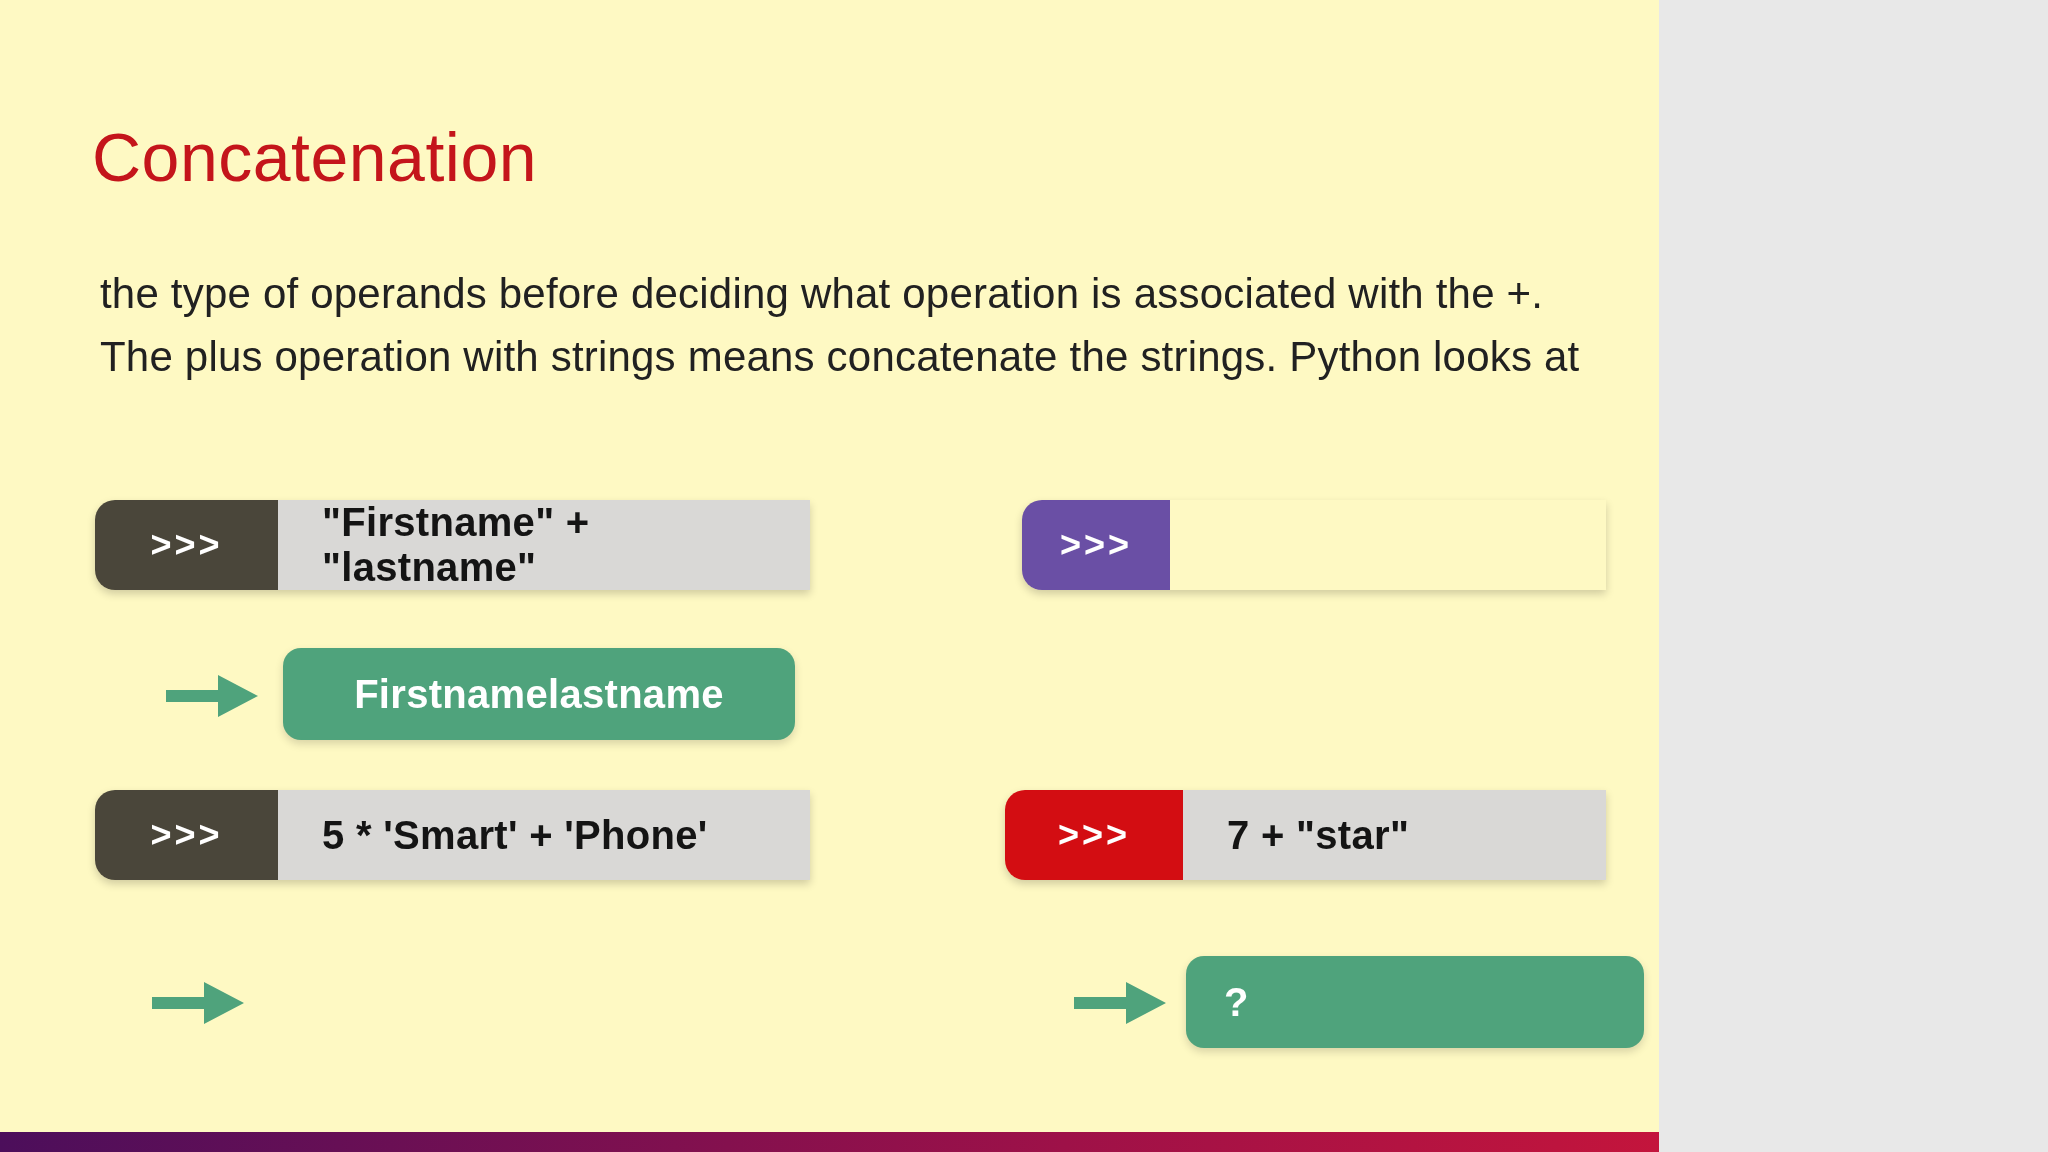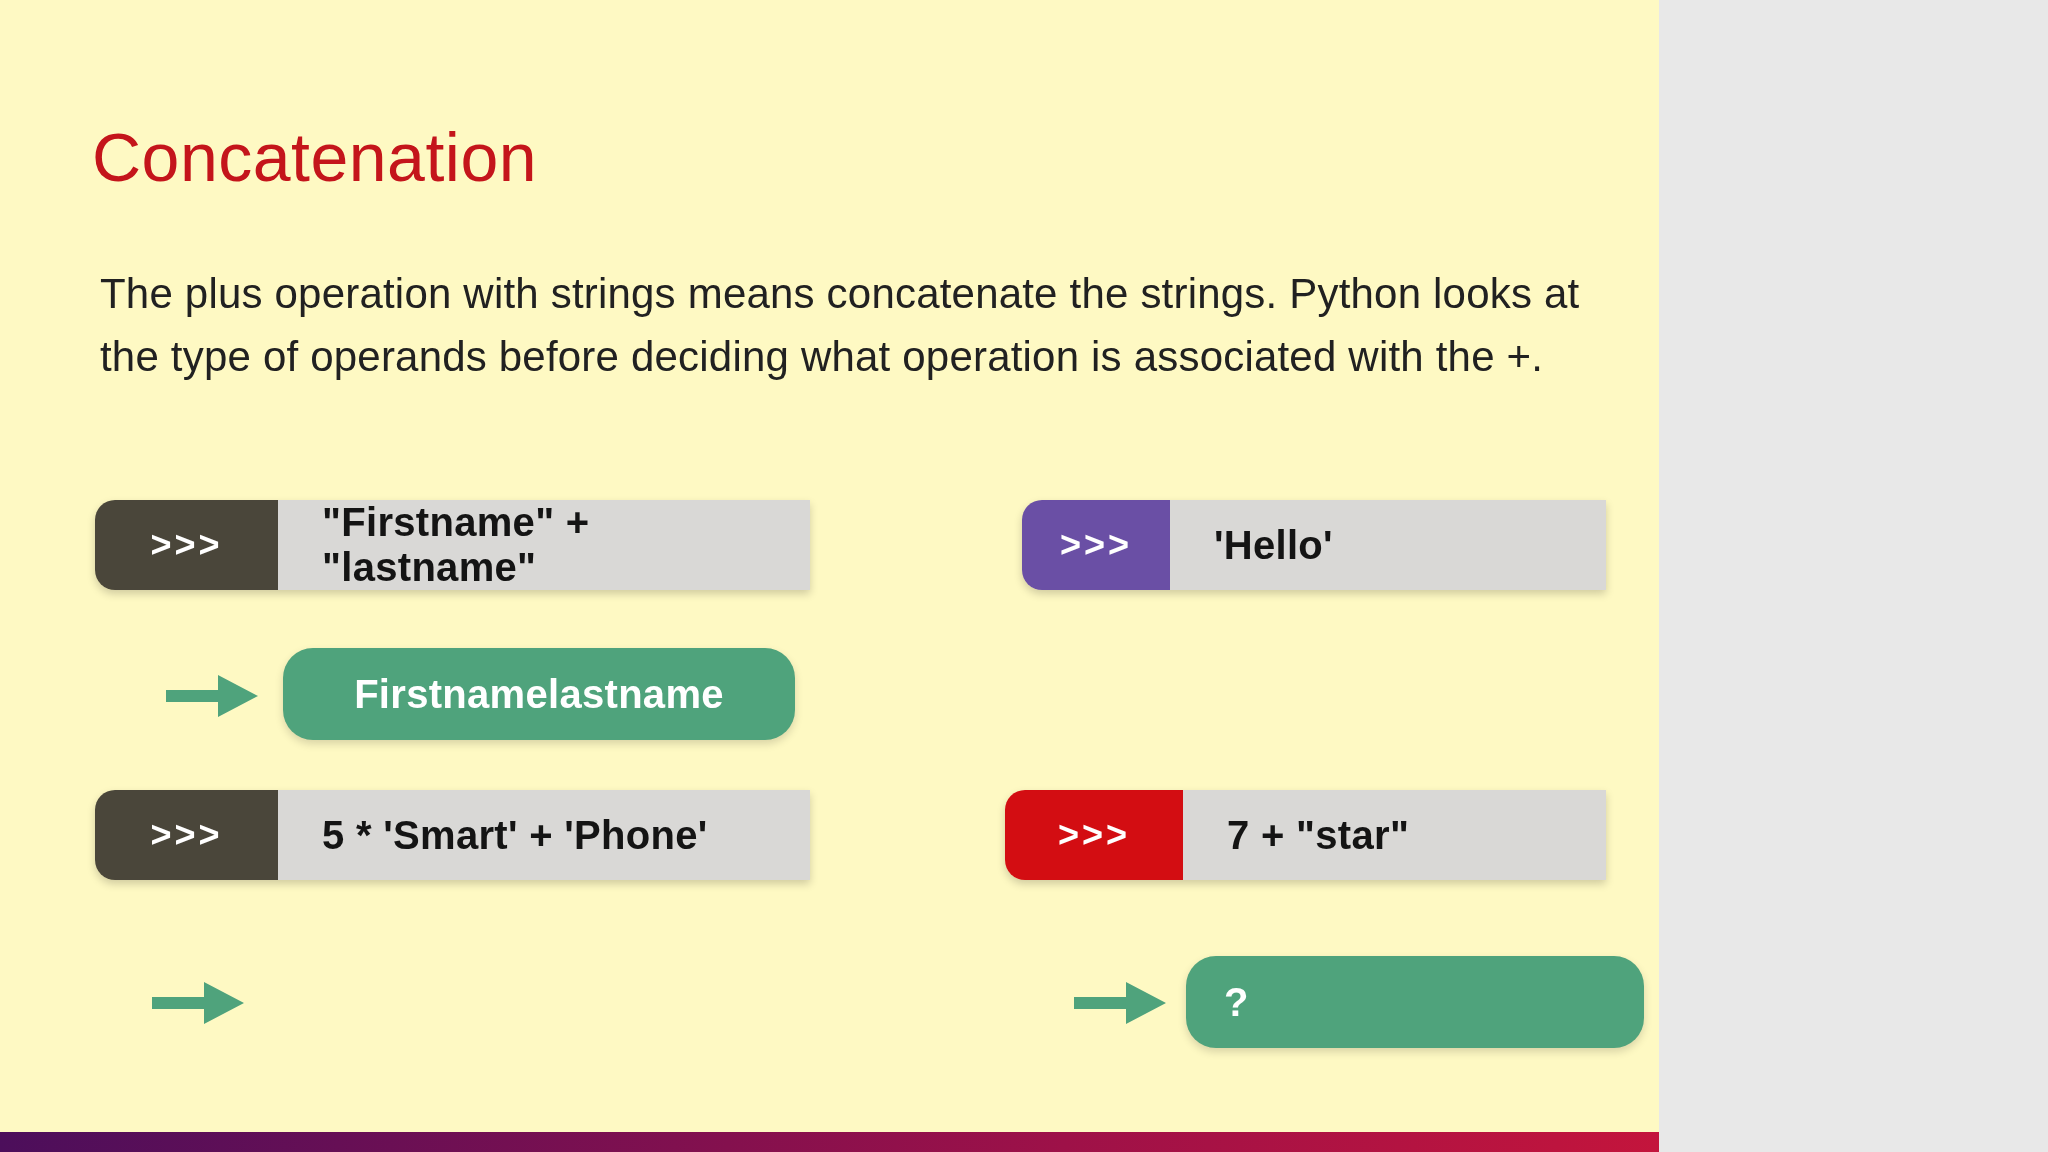--- a/index.html
+++ b/index.html
@@ -29,21 +29,21 @@
     flex:0 0 auto;display:flex;align-items:center;justify-content:center;
     color:#fff;font-weight:700;font-size:36px;letter-spacing:3px;
     border-radius:20px 0 0 20px;
   }
   .tcode{
     flex:1 1 auto;background:#d9d8d6;display:flex;align-items:center;
     padding-left:44px;font-weight:700;font-size:40px;color:#141414;
     letter-spacing:0.3px;
   }
   .result-box{
-    position:absolute;height:92px;border-radius:30px;
+    position:absolute;height:92px;border-radius:18px;
     display:flex;align-items:center;justify-content:center;
     color:#ffffff;font-weight:700;font-size:40px;letter-spacing:0.3px;
     box-shadow:0 4px 8px rgba(0,0,0,0.15);
   }
   .result-box.left-align{justify-content:flex-start;padding-left:38px;}
   .arrow{position:absolute;width:92px;height:46px;}
   .footer-bar{
     position:absolute;left:0;top:1132px;width:2048px;height:20px;
     background:linear-gradient(90deg,#4c0e5b 0%, #9e1148 52%, #dc1734 100%);
   }
@@ -54,36 +54,35 @@
 <div class="slide">
 
   <svg class="logo" viewBox="0 0 100 100" preserveAspectRatio="none">
     <polygon points="44,6 44,38 28,50 44,62 44,94 5,50" style="fill: rgb(74, 19, 89);"></polygon>
     <polygon points="56,6 95,50 56,94 56,62 72,50 56,38" style="fill: rgb(230, 23, 59);"></polygon>
   </svg>
 
   <div class="title" style="color: rgb(196, 21, 27);">Concatenation</div>
 
   <div class="body-text">
+    <div>the type of operands before deciding what operation is associated with the +.</div>
     <div>The plus operation with strings means concatenate the strings. Python looks at</div>
-    <div>the type of operands before deciding what operation is associated with the +.</div>
   </div>
 
   <div class="tblock" style="left:95px;top:500px;width:715px;">
     <div class="tprompt" style="width: 183px; background-color: rgb(74, 70, 58);">
       <span>&gt;&gt;&gt;</span>
     </div>
     <div class="tcode">"Firstname" + "lastname"</div>
   </div>
 
   <div class="tblock" style="left:1022px;top:500px;width:584px;">
     <div class="tprompt" style="width: 148px; background-color: rgb(106, 79, 165);">
       <span>&gt;&gt;&gt;</span>
     </div>
-    <div class="tcode">'Hello'</div>
   </div>
 
   <svg class="arrow" style="left:166px;top:673px;" viewBox="0 0 92 46">
     <polygon points="0,17 52,17 52,2 92,23 52,44 52,29 0,29" style="fill: rgb(79, 163, 124);"></polygon>
   </svg>
   <div class="result-box" style="left: 283px; top: 648px; width: 512px; background-color: rgb(79, 163, 124);">
     <span>Firstnamelastname</span>
   </div>
 
   <div class="tblock" style="left:95px;top:790px;width:715px;">

